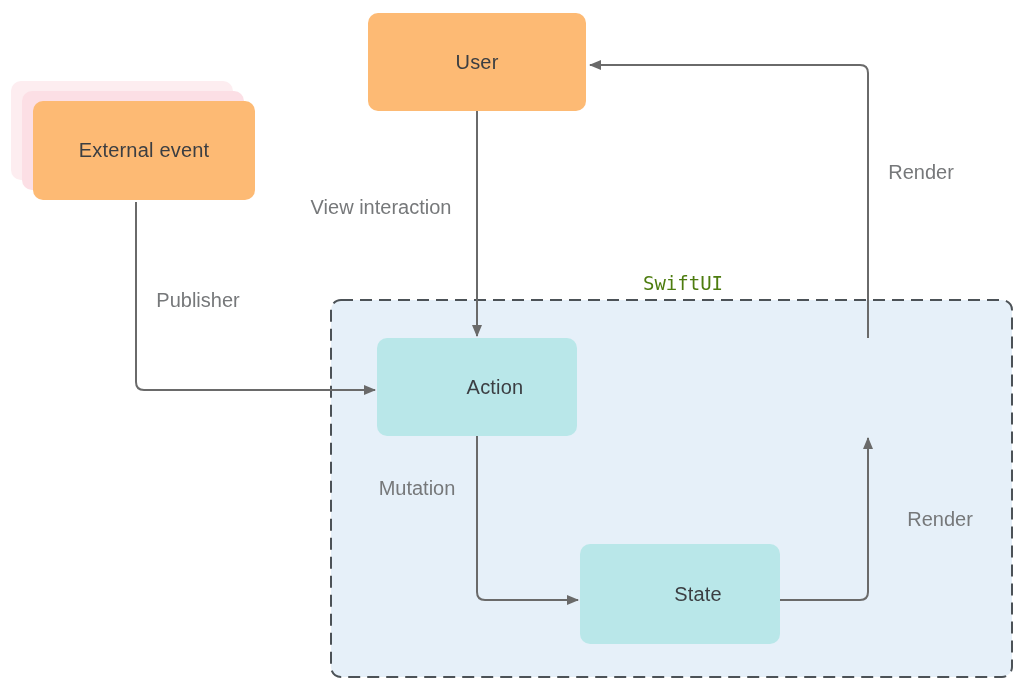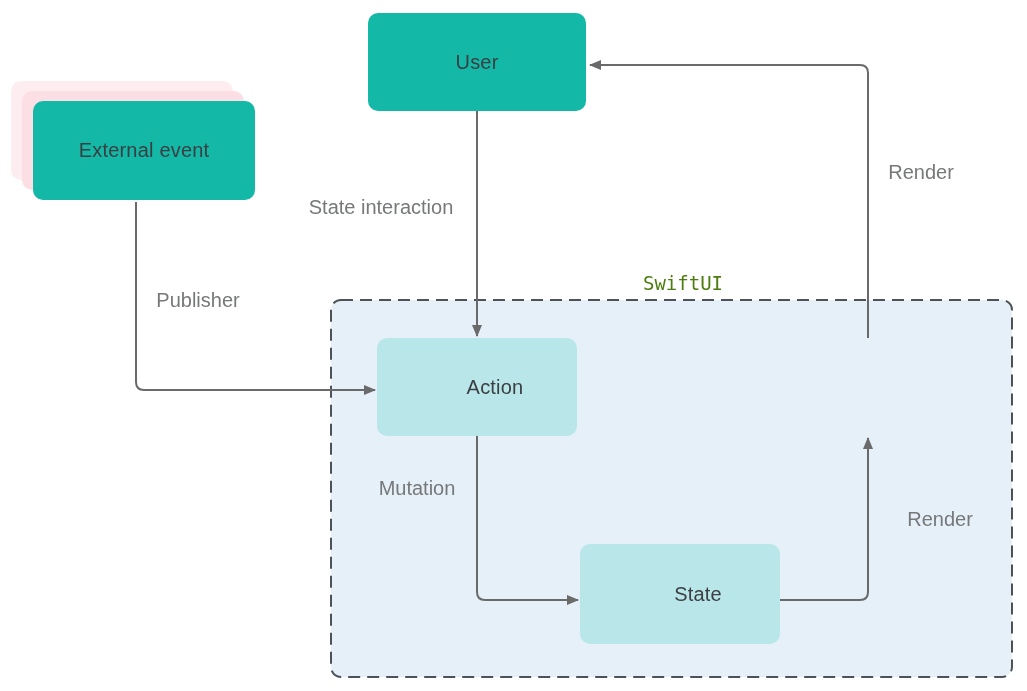--- a/index.html
+++ b/index.html
@@ -20,21 +20,21 @@
   }
   
   .node {
     position: absolute;
     display: flex; align-items: center; justify-content: center;
     border-radius: 10px;
     font-size: 20px;
     color: #3b3e42;
     letter-spacing: 0.2px;
   }
-  .node.pink { background: #14b8a6; }
+  .node.pink { background: #fdba74; }
   .node.teal { background: #b9e7e9; padding-left: 36px; }
   .node-user     { left: 368px; top: 13px;  width: 218px; height: 98px; }
   .node-action   { left: 377px; top: 338px; width: 200px; height: 98px; }
   .node-view     { left: 770px; top: 338px; width: 200px; height: 98px; }
   .node-state    { left: 580px; top: 544px; width: 200px; height: 100px; }
   .node-external { left: 33px;  top: 101px; width: 222px; height: 99px; }
   .stack-card {
     position: absolute;
     width: 222px; height: 99px;
     border-radius: 10px;
@@ -95,21 +95,21 @@
   <div class="stack-card stack-mid"></div>
   <div class="node pink node-external">External event</div>
 
   <div class="node pink node-user">User</div>
 
   <div class="node teal node-action">Action</div>
 
 
   <div class="node teal node-state">State</div>
 
-  <div class="edge-label lbl-user-interaction">State interaction</div>
+  <div class="edge-label lbl-user-interaction">View interaction</div>
 
   <div class="edge-label lbl-publisher">Publisher</div>
 
   <div class="edge-label lbl-render">Render</div>
 
   <div class="edge-label lbl-mutation">Mutation</div>
 
   <div class="edge-label lbl-updates">Render</div>
 
 </div>

